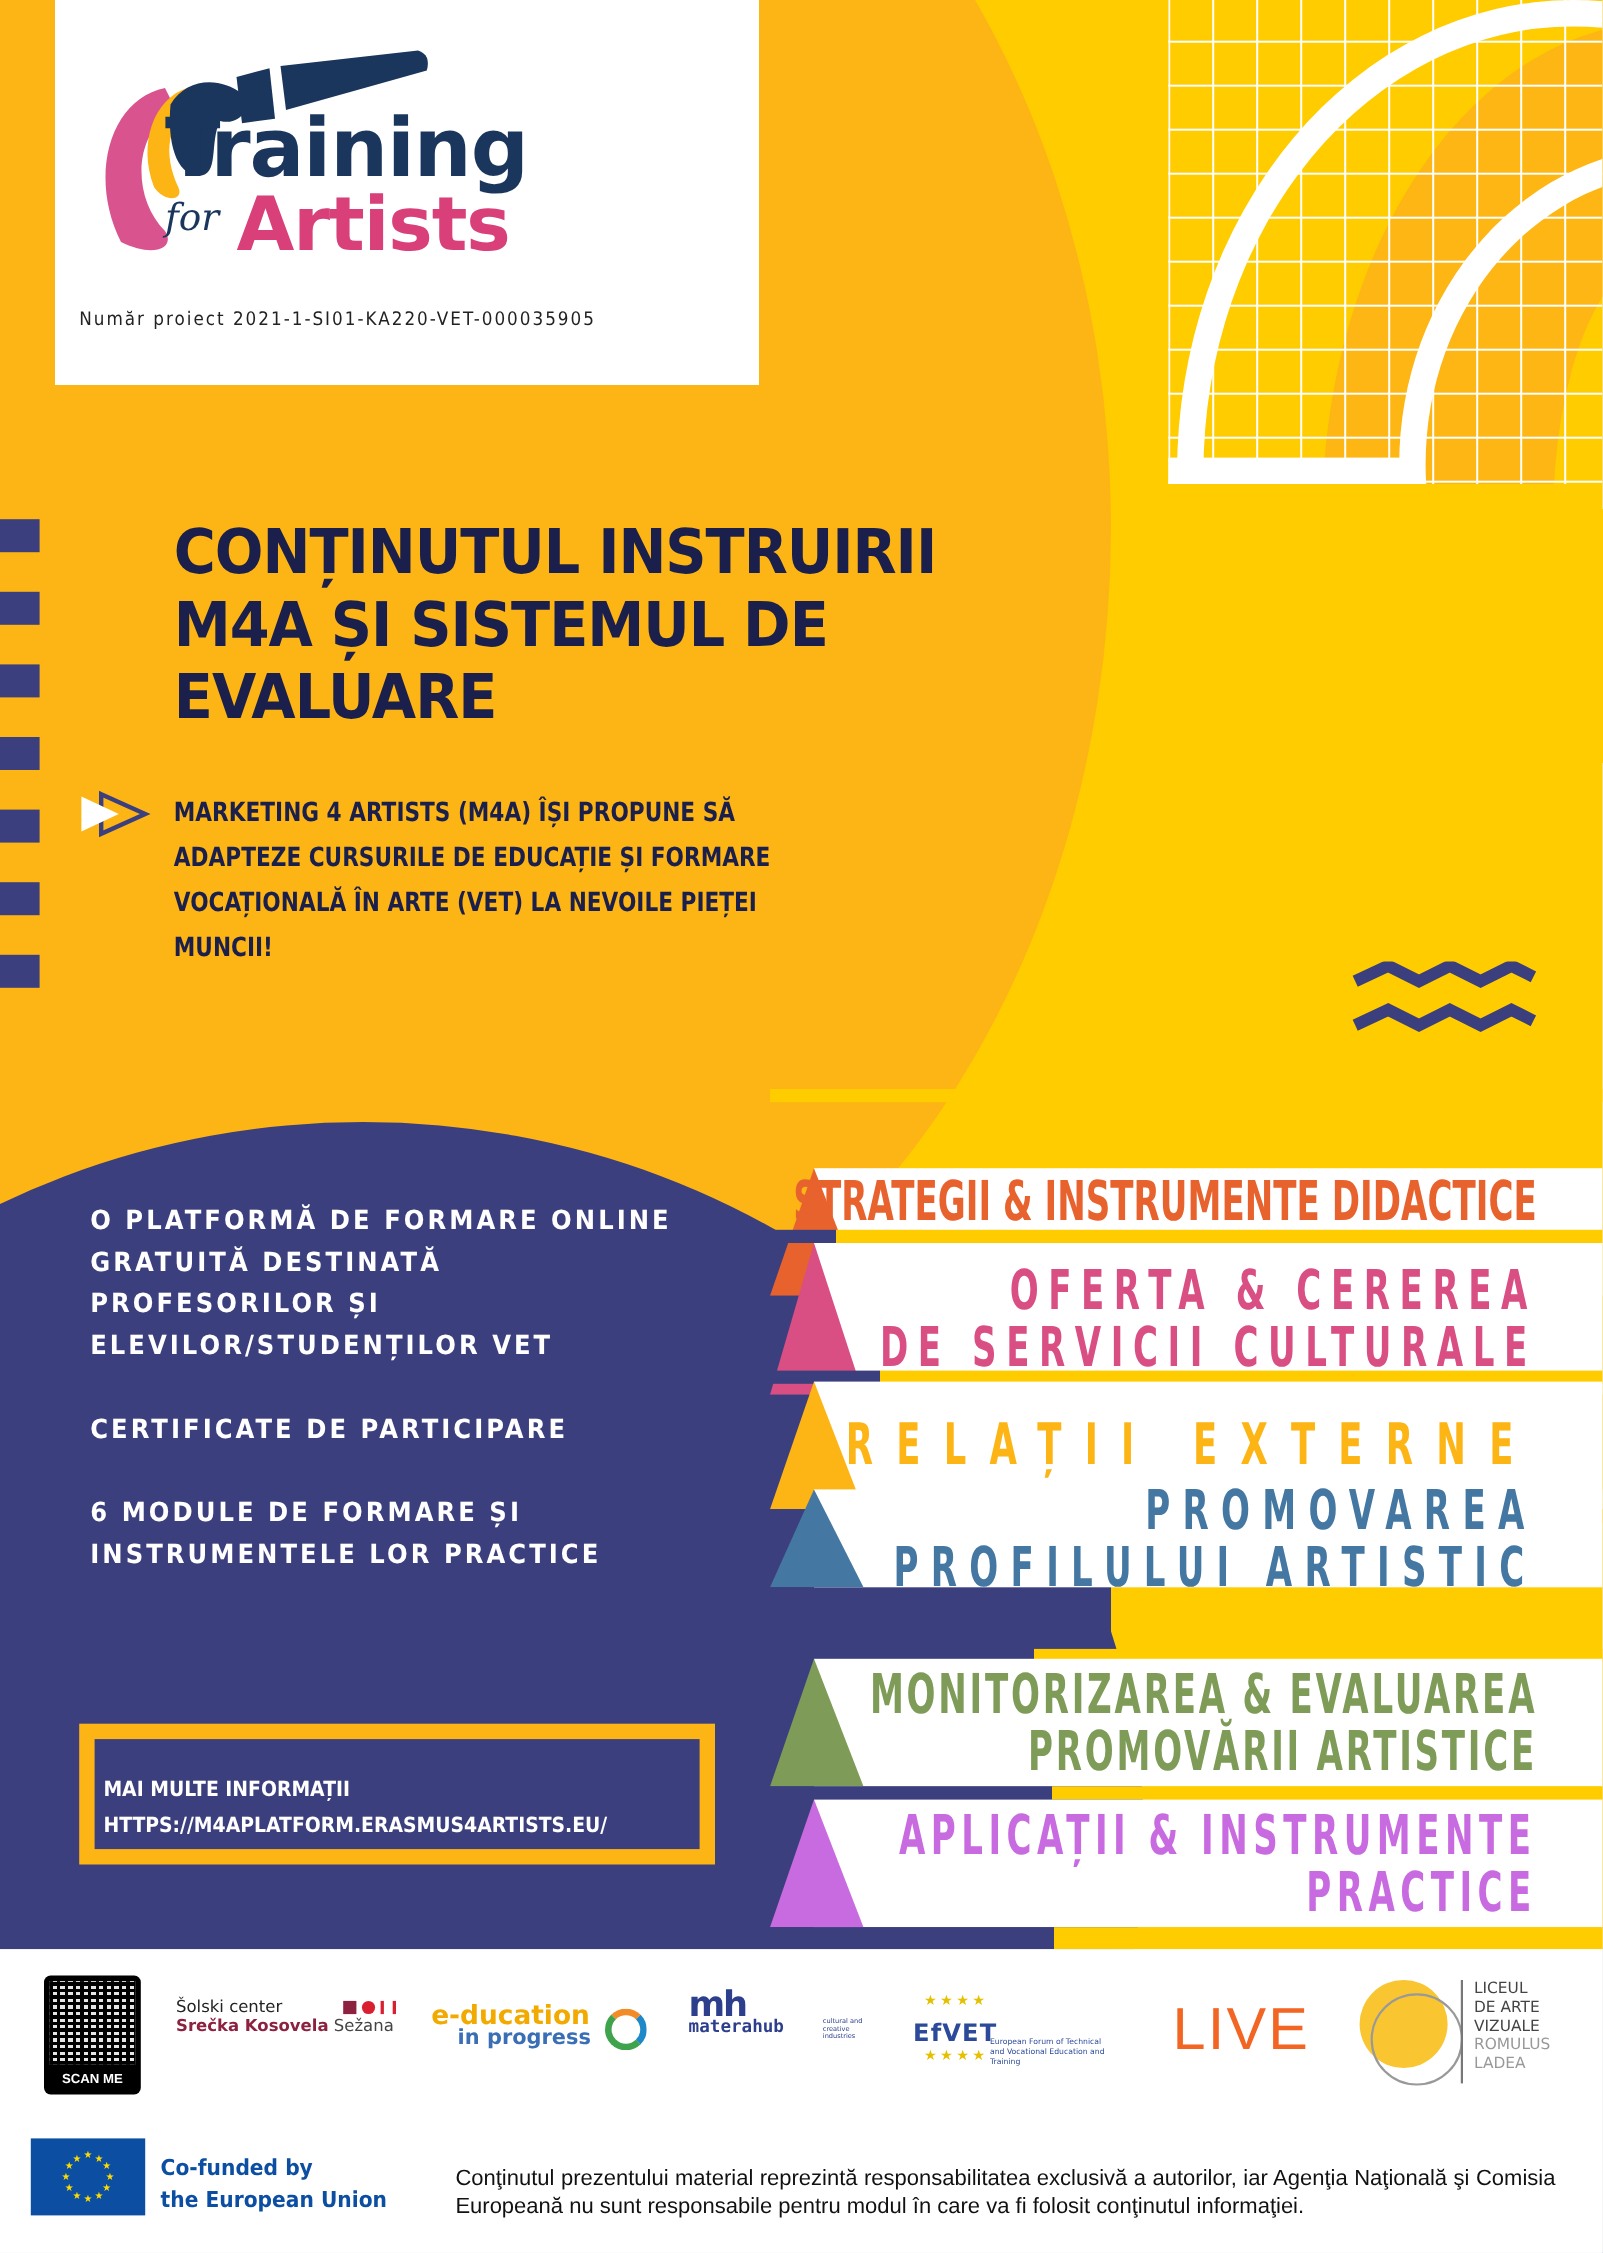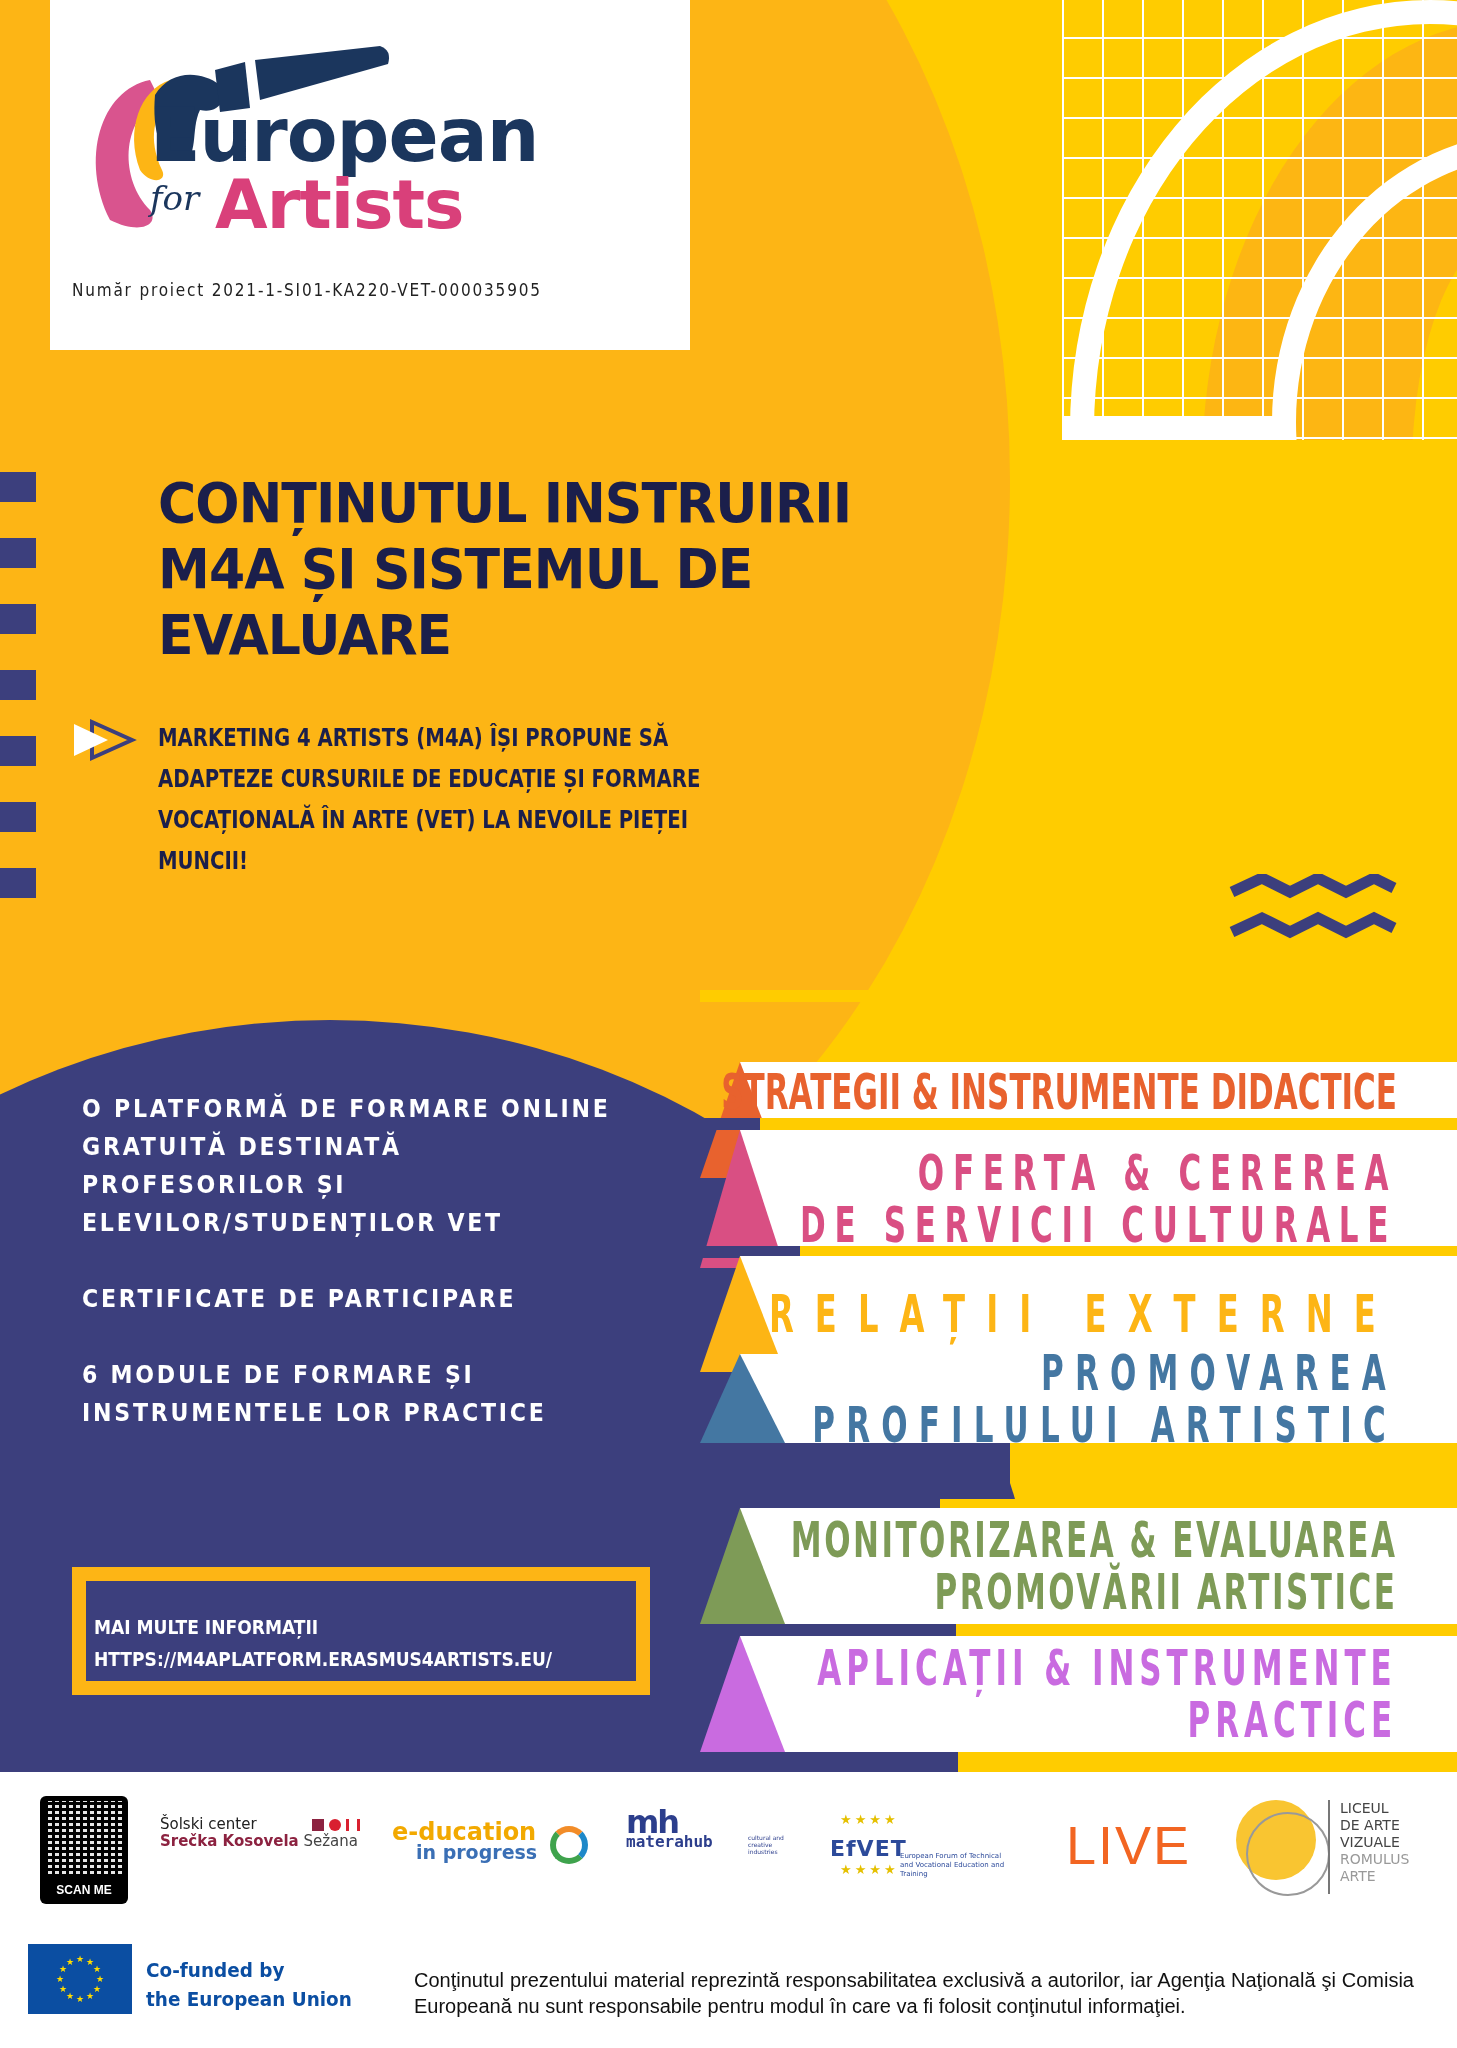--- a/index.html
+++ b/index.html
@@ -97,21 +97,21 @@
   </div>
 
   <div class="logo-card">
     <svg class="logo-mark" viewBox="0 0 560 210">
       <path d="M30 180 C 0 120, 20 50, 70 40 L 80 60 C 40 80, 40 140, 70 170 C 80 185, 60 195, 30 180 Z" fill="#D9548E"></path>
       <path d="M60 130 C 45 90, 60 50, 90 40 L 96 58 C 72 70, 68 100, 82 130 C 88 142, 70 145, 60 130 Z" fill="#FDB515"></path>
       <path d="M75 55 C 90 30, 120 30, 140 45 C 150 55, 140 75, 120 70 C 110 90, 120 120, 100 120 C 80 118, 72 90, 75 55 Z" fill="#1B365D"></path>
       <polygon points="135,30 165,22 170,68 140,72" fill="#1B365D"></polygon>
       <path d="M175 20 L 300 6 Q 312 10 308 24 L 180 60 Z" fill="#1B365D"></path>
     </svg>
-    <div class="logo-text-1">European</div>
+    <div class="logo-text-1">Training</div>
     <div class="logo-for">for</div>
     <div class="logo-text-2">Artists</div>
     <div class="project-number">Număr proiect 2021-1-SI01-KA220-VET-000035905</div>
   </div>
 
   <div class="side-bars">
     <div class="side-bar"></div>
     <div class="side-bar"></div>
     <div class="side-bar"></div>
     <div class="side-bar"></div>
@@ -273,21 +273,21 @@
   <div class="partner" style="left:1066px;top:42px;font-size:54px;color:#F26522;font-family:'Liberation Sans',sans-serif;letter-spacing:2px">LIVE</div>
 
   <div class="partner" style="left:1236px;top:28px;width:80px;height:80px;border-radius:50%;background:#F9C531"></div>
   <div class="partner" style="left:1246px;top:40px;width:84px;height:84px;border-radius:50%;border:2px solid #999"></div>
   <div class="partner" style="left:1328px;top:28px;height:94px;border-left:2px solid #777"></div>
   <div class="partner" style="left:1340px;top:28px;font-size:14px;line-height:17px">
     <span style="display:block;color:#444">LICEUL</span>
     <span style="display:block;color:#444">DE ARTE</span>
     <span style="display:block;color:#444">VIZUALE</span>
     <span style="display:block;color:#999">ROMULUS</span>
-    <span style="display:block;color:#999">ARTE</span>
+    <span style="display:block;color:#999">LADEA</span>
   </div>
 </div>
 
 <div class="eu-row">
   <div class="eu-flag">
     <svg viewBox="0 0 104 70" width="104" height="70">
       <g fill="#FFDD00" font-size="9" text-anchor="middle">
         <text x="52" y="18">★</text>
           <text x="62" y="21">★</text>
           <text x="69" y="28">★</text>

